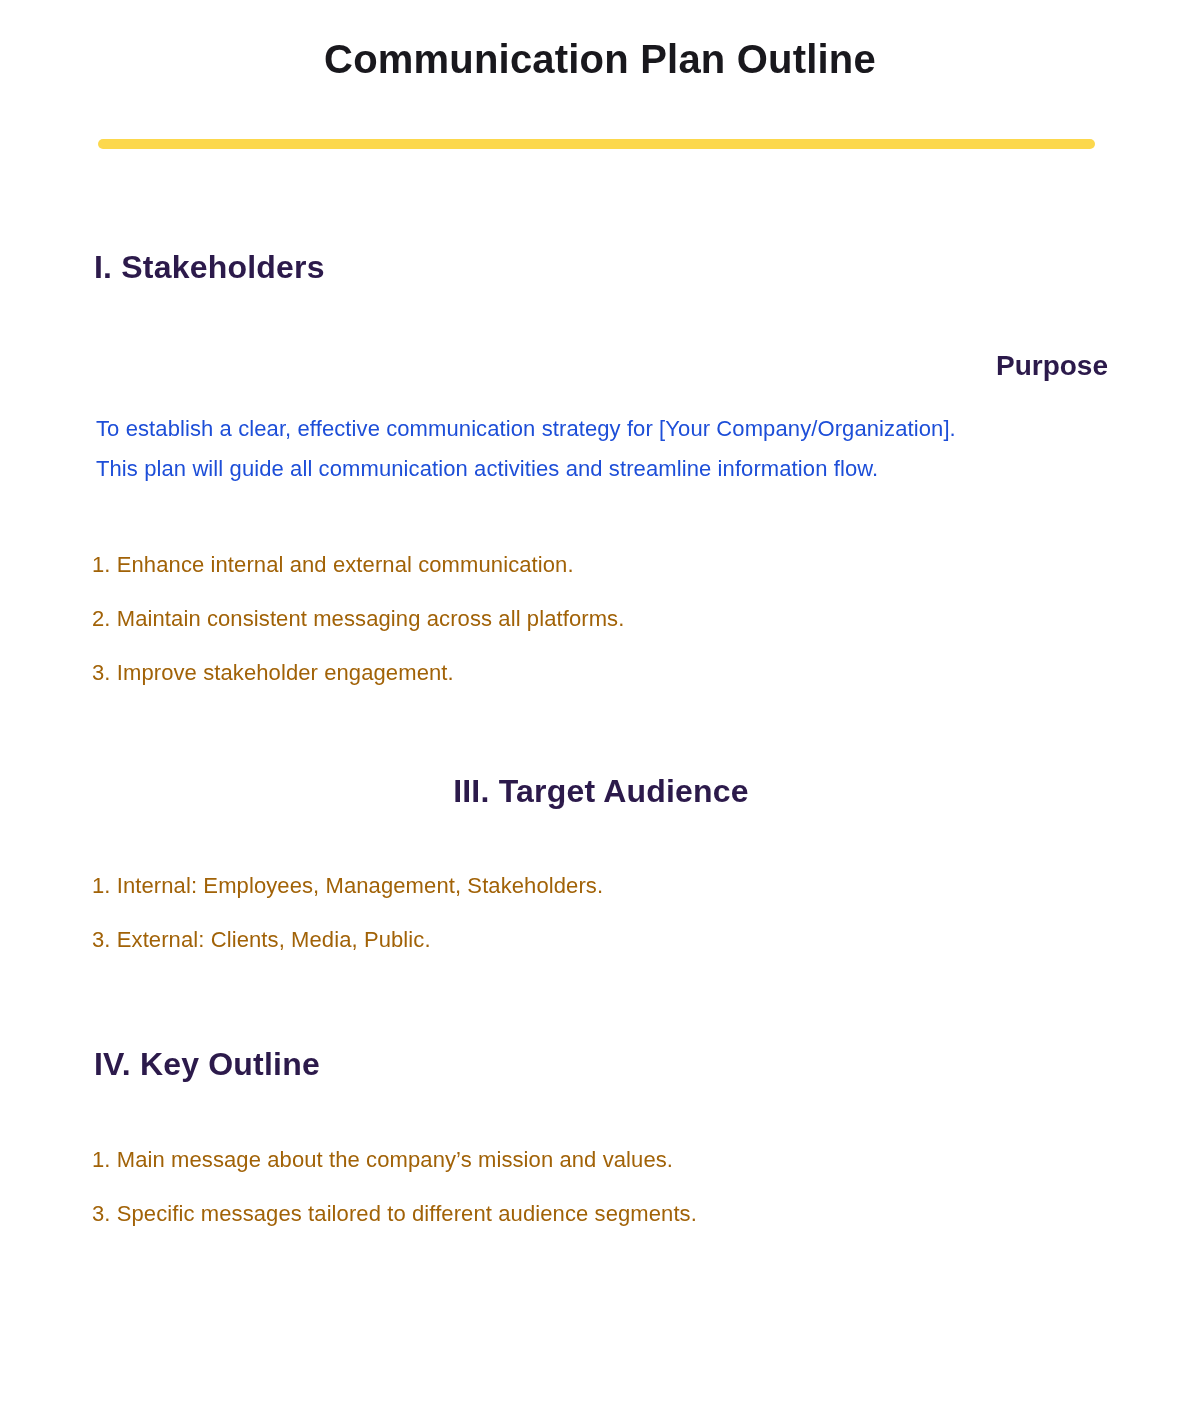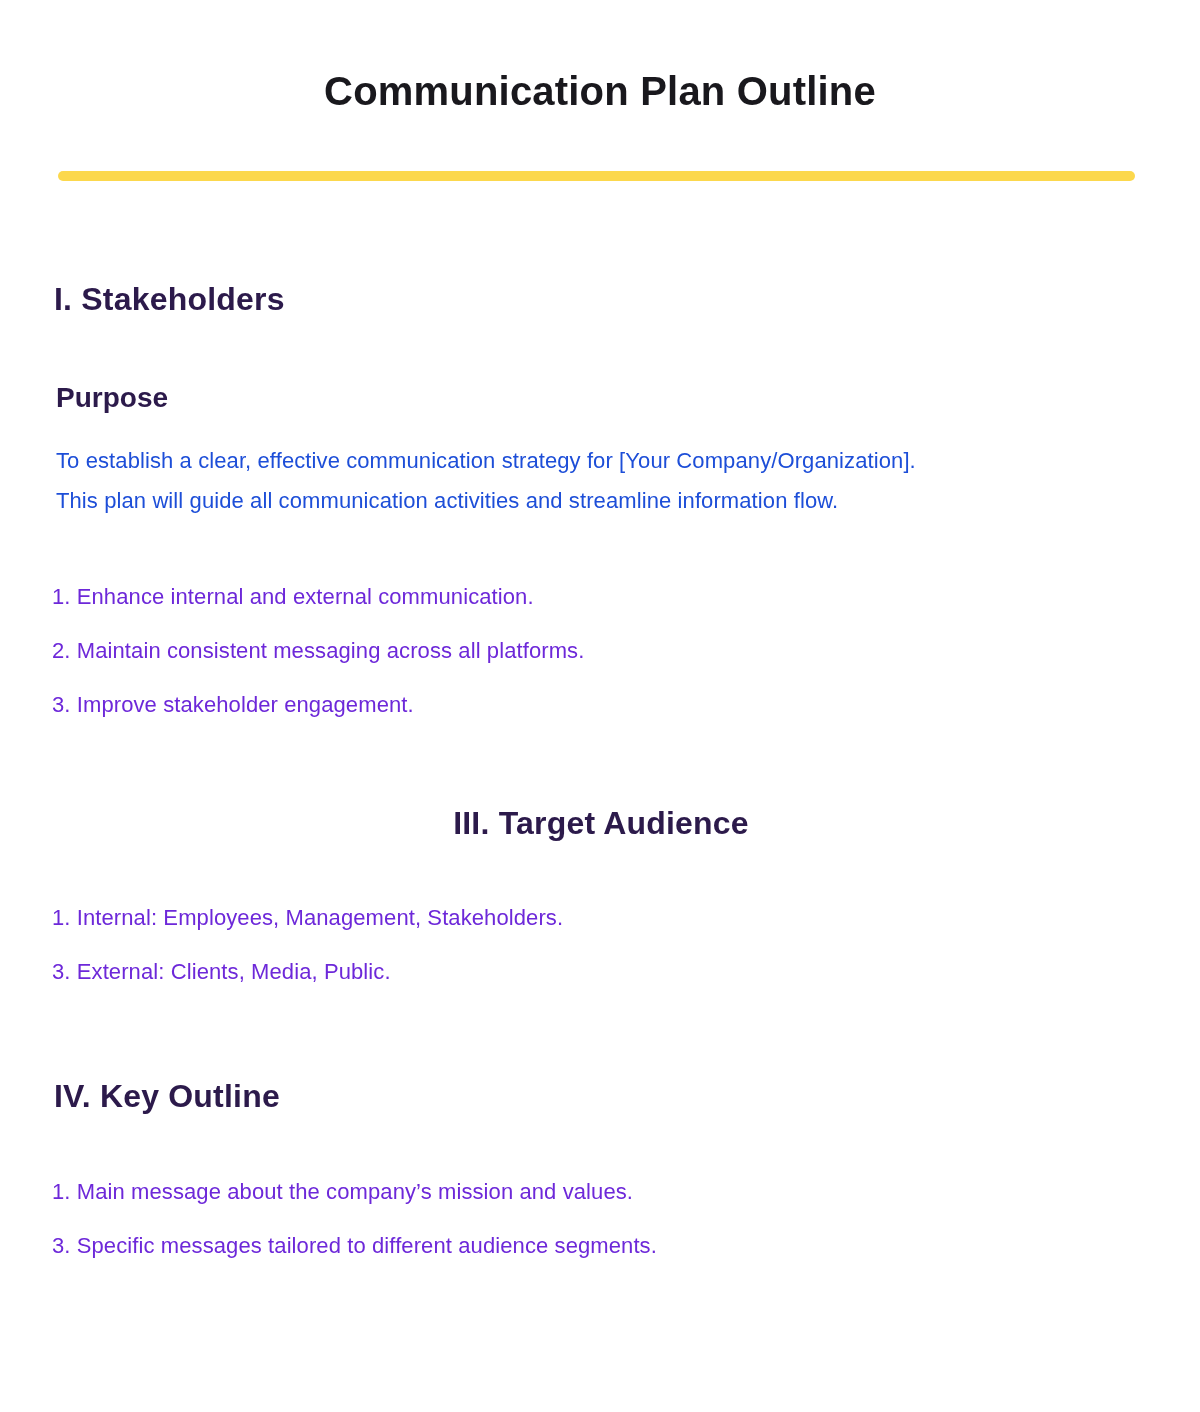--- a/index.html
+++ b/index.html
@@ -9,24 +9,23 @@
   }
   body {
     width: 1200px;
     height: 1412px;
     font-family: "Liberation Sans", sans-serif;
     -webkit-font-smoothing: antialiased;
   }
   .page {
     width: 1200px;
     height: 1232px;
-    padding: 0 52px;
+    padding: 0 92px;
     box-sizing: border-box;
     overflow: hidden;
-    margin-top: 32px;
   }
   .doc-title {
     margin: 35px 0 0 0;
     text-align: center;
     font-size: 40px;
     line-height: 1.2;
     font-weight: 700;
     color: #19181d;
     letter-spacing: 0.2px;
   }
@@ -47,36 +46,37 @@
   .sec-intro .section-heading   { margin-top: 99px; margin-left: 2px; }
   .sec-objectives .section-heading { margin-top: 53px; margin-left: 2px; }
   .sec-audience .section-heading   { margin-top: 86px; margin-left: 2px; text-align: center; }
   .sec-messages .section-heading   { margin-top: 92px; margin-left: 2px; }
   .sub-heading {
     margin: 63px 0 0 4px;
     font-size: 28px;
     line-height: 1.2;
     font-weight: 700;
     color: #2c1a4b;
+    text-align: right;
   }
   .body-paragraph {
     margin: 26px 0 0 4px;
     font-size: 22px;
     line-height: 40px;
     color: #1d4ed8;
     letter-spacing: 0.1px;
   }
   .num-list {
     margin: 63px 0 0 0;
     padding: 0;
   }
   .list-item {
     font-size: 22px;
     line-height: 26px;
-    color: #6d28d9;
+    color: #a16207;
     letter-spacing: 0.1px;
   }
   .list-item + .list-item {
     margin-top: 28px;
   }
 </style>
 </head>
 <body>
 
 <div class="page">

